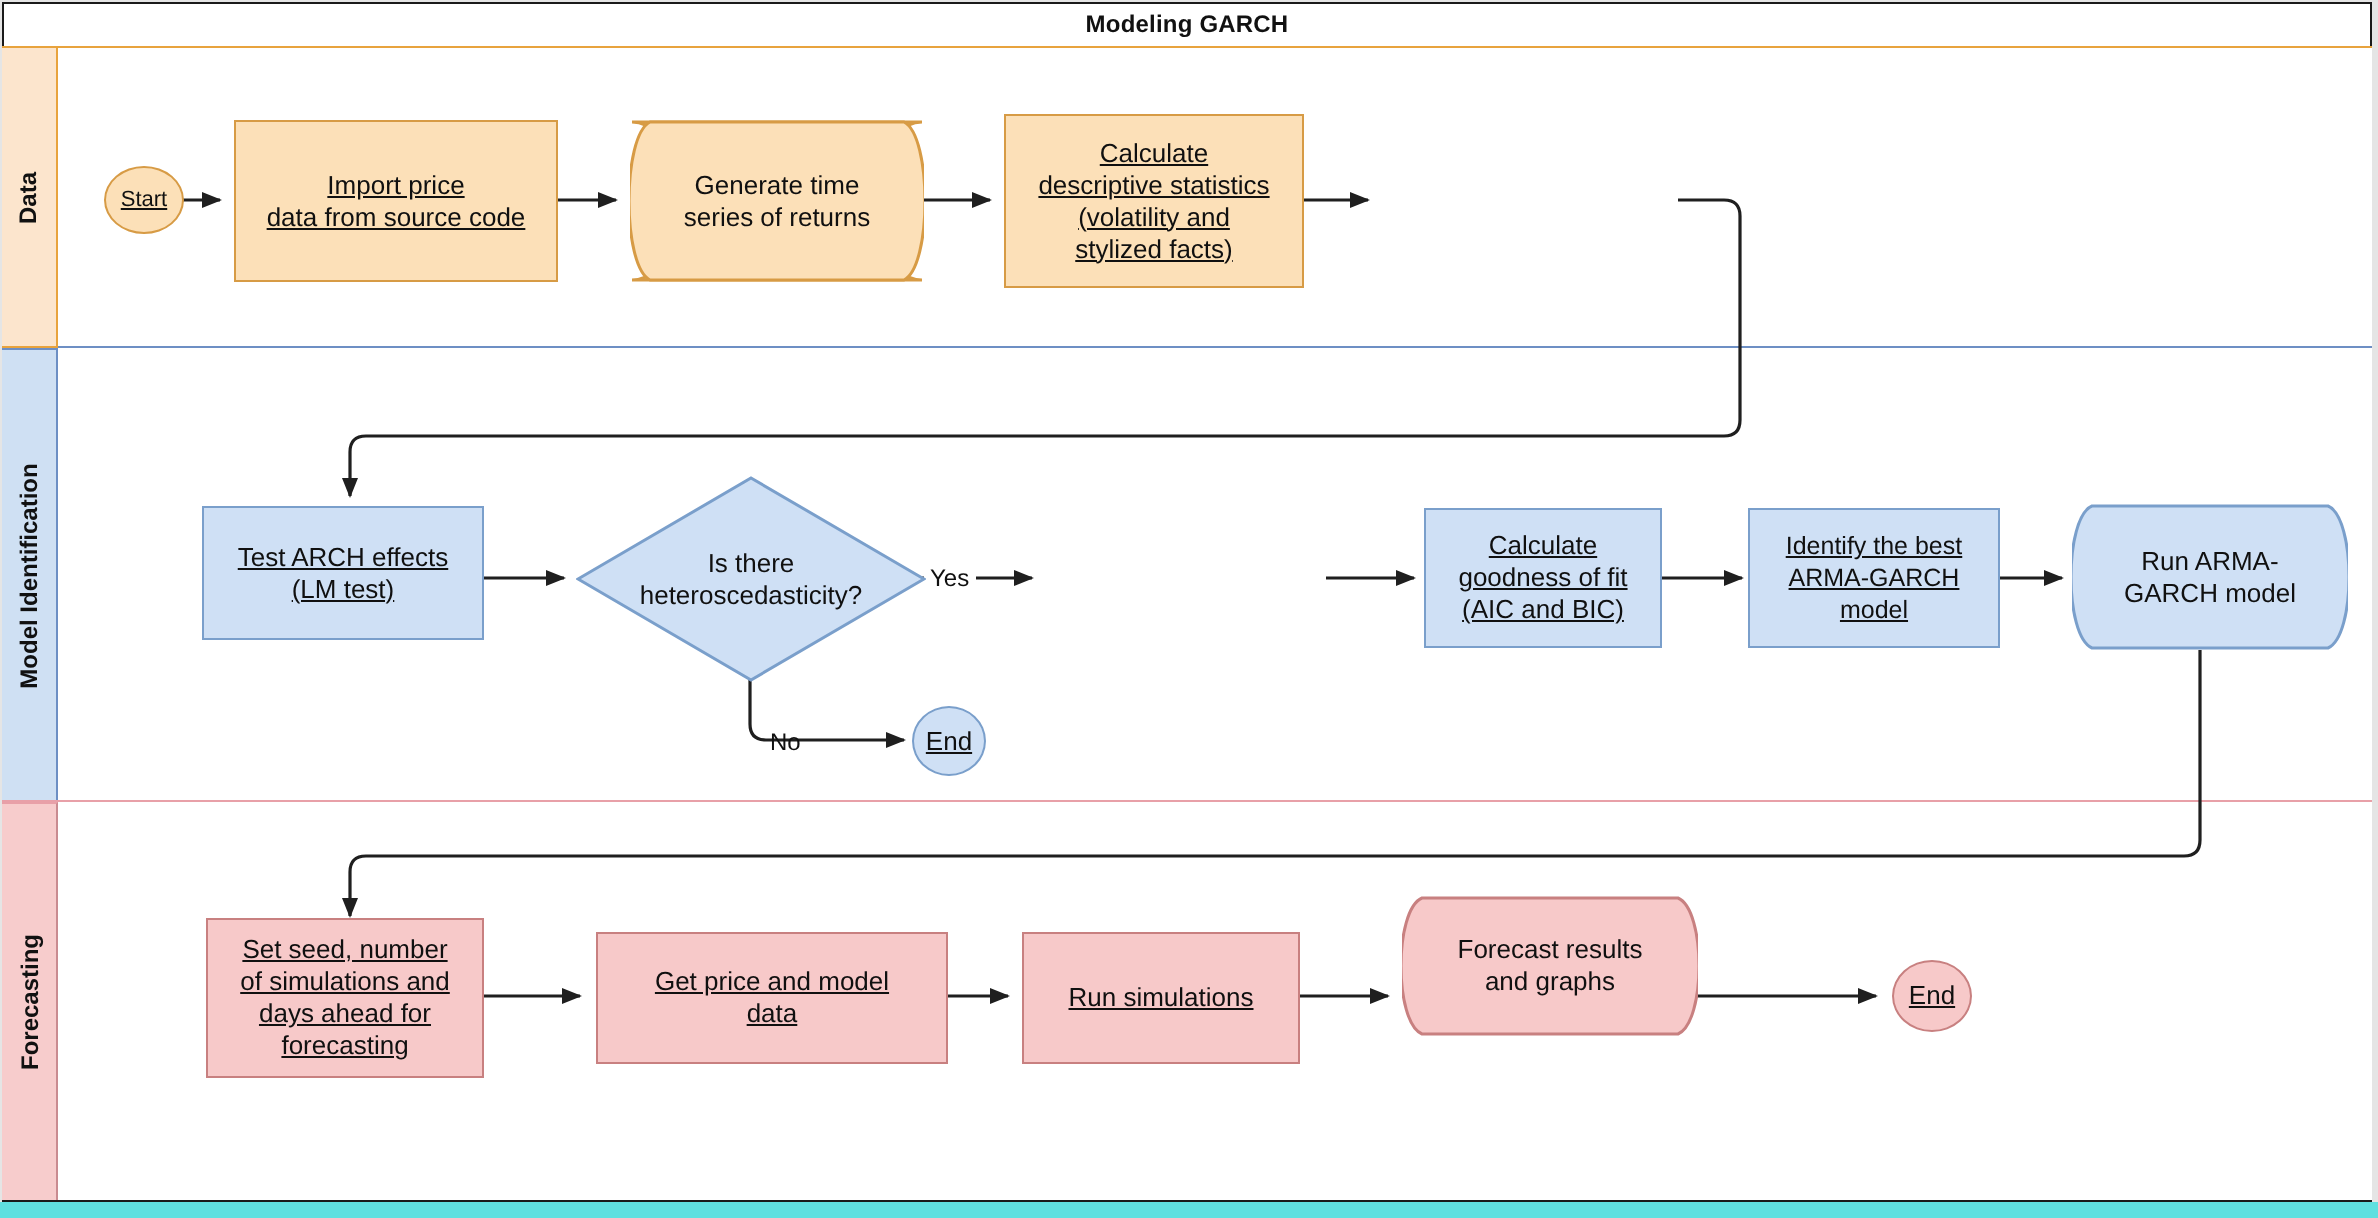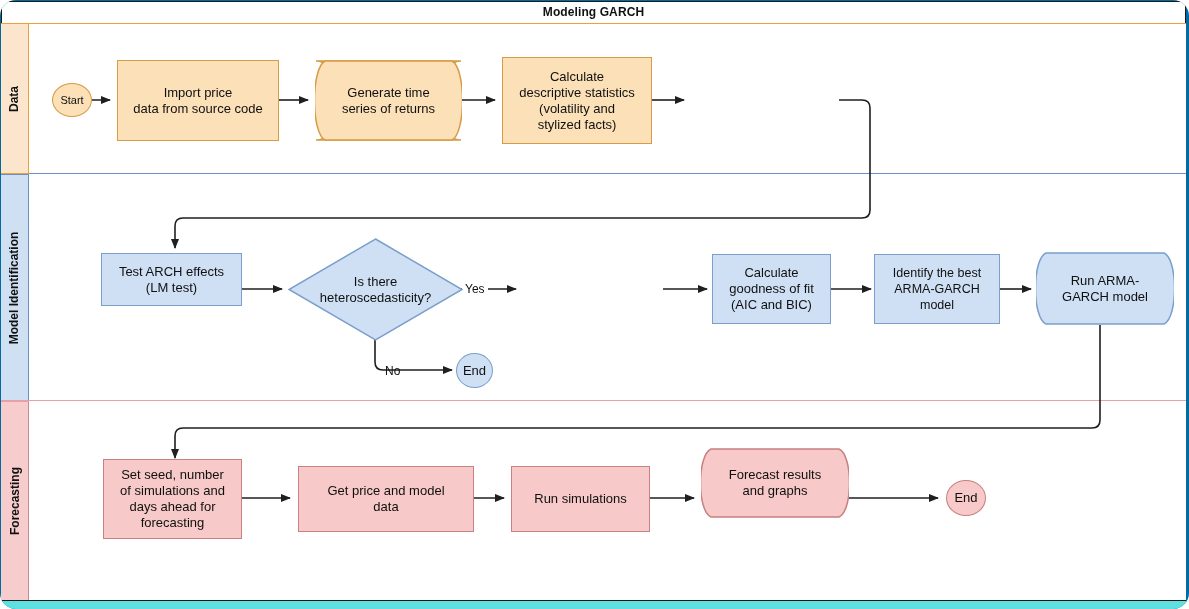--- a/index.html
+++ b/index.html
@@ -5,23 +5,22 @@
 <style>
   html,body{margin:0;padding:0;background:#ffffff;}
   body{
     font-family:"Liberation Sans","DejaVu Sans",sans-serif;
     -webkit-font-smoothing:antialiased;
   }
   #canvas{
     position:relative;
     width:1189px;
     height:609px;
-    background:#0369a1;
+    background:#e5e5e5;
     overflow:hidden;
-    border-radius:16px;
   }
   
   #frame{
     position:absolute;
     left:1px; top:1px;
     width:1185px; height:600px;
     border:1.5px solid #1a1a1a;
     box-sizing:border-box;
     background:#ffffff;
   }
@@ -77,20 +76,21 @@
   #lane-fore .lane-topline{position:absolute;left:28px;right:0;top:-1.5px;height:1.5px;background:#e8a0a8;}
 
   
   .node{
     position:absolute;
     box-sizing:border-box;
     display:flex; align-items:center; justify-content:center;
     text-align:center;
     font-size:13px; line-height:16px; color:#101010;
     white-space:pre-line;
+    text-decoration:underline;
   }
   .rect-orange{ background:#fce0b8; border:1.5px solid #d79b45;}
   .rect-blue  { background:#cfe0f5; border:1.5px solid #7a9fcb;}
   .rect-red   { background:#f7c9c9; border:1.5px solid #c88080;}
 
   .ellipse{ border-radius:50%; }
   .ell-orange{ background:#fce0b8; border:1.5px solid #d79b45;}
   .ell-blue  { background:#cfe0f5; border:1.5px solid #7a9fcb;}
   .ell-red   { background:#f7c9c9; border:1.5px solid #c88080;}
 
@@ -201,21 +201,21 @@
   </div>
 
   <div class="node rect-orange" style="left:502px;top:57px;width:150px;height:87px;">
     <span>Calculate
 descriptive statistics
 (volatility and
 stylized facts)</span>
   </div>
 
 
-  <div class="node rect-blue" style="left:101px;top:253px;width:141px;height:53px;">
+  <div class="node rect-blue" style="left:101px;top:253px;width:141px;height:67px;">
     <span>Test ARCH effects
 (LM test)</span>
   </div>
 
   <div class="diamond" style="left:288px;top:238px;width:175px;height:103px;">
     <svg width="175" height="103" viewBox="0 0 175 103" xmlns="http://www.w3.org/2000/svg">
       <path d="M87.5,1 L174,51.5 L87.5,102 L1,51.5 Z" fill="#cfe0f5" stroke="#7a9fcb" stroke-width="1.5"></path>
     </svg>
     <div class="dia-text">Is there
 heteroscedasticity?</div>

